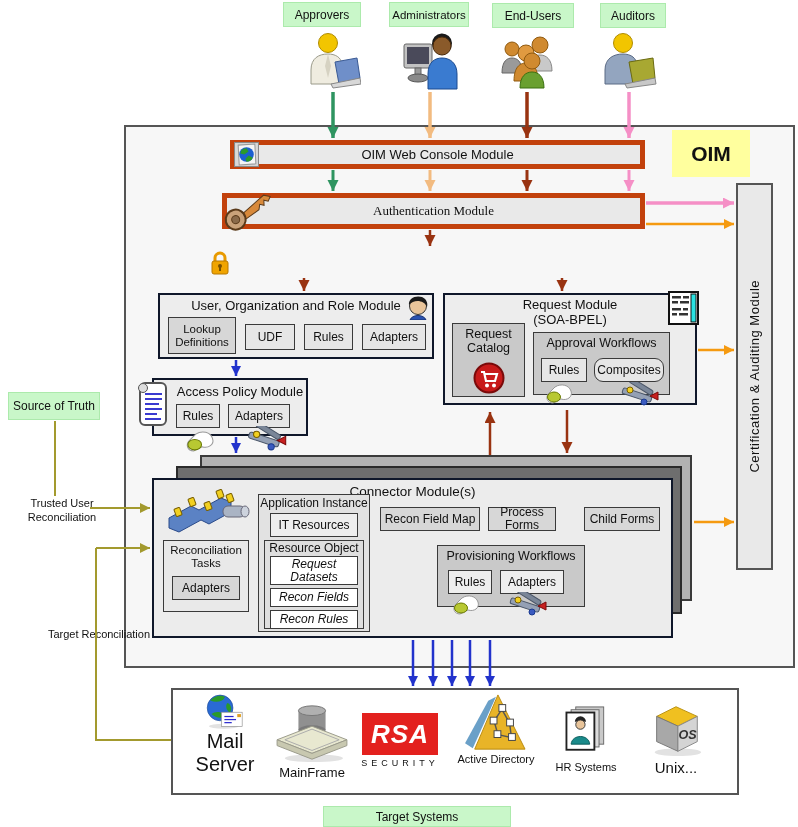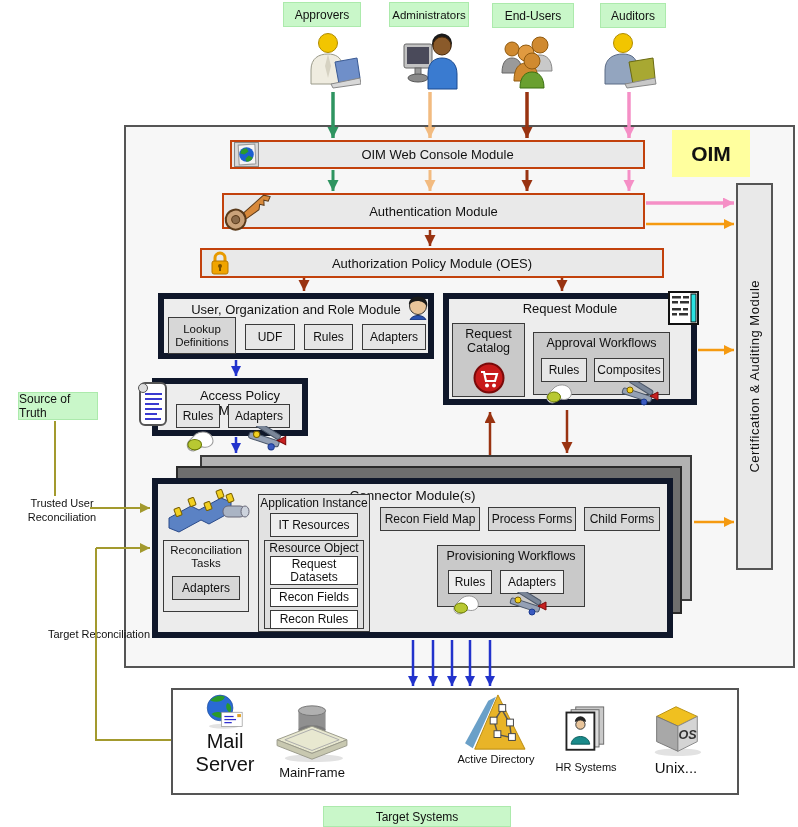--- a/index.html
+++ b/index.html
@@ -1,25 +1,25 @@
 <!DOCTYPE html>
 <html><head>
 <meta charset="utf-8">
 <style>
   html,body{margin:0;padding:0;background:#fff;font-family:"Liberation Sans",sans-serif;color:#111;}
   #canvas{position:relative;width:798px;height:827px;background:#fff;overflow:hidden;}
   .abs{position:absolute;box-sizing:border-box;}
   .glabel{background:#c9f7c9;border:1px solid #aceaac;display:flex;align-items:center;justify-content:center;font-size:12px;}
-  .bar{background:#e9e9e9;border:2px solid #c2410c;display:flex;align-items:center;justify-content:center;font-size:13px;}
-  .modbox{background:#ededed;border:6px solid #0f172a;}
+  .bar{background:#e9e9e9;border:5px solid #c2410c;display:flex;align-items:center;justify-content:center;font-size:13px;}
+  .modbox{background:#ededed;border:2px solid #0f172a;}
   .darkbox{background:#c9c9c9;border:1.5px solid #3a3a3a;}
   .subbox{background:#e2e2e2;border:1.5px solid #3a3a3a;}
   .chip{background:#e6e6e6;border:1.5px solid #3a3a3a;display:flex;align-items:center;justify-content:center;
         font-size:12px;text-align:center;line-height:1.05;}
-  .chip.white{background:#fff;}
+  .chip.white{background:#fff;font-style:italic;}
   .chip.mid{background:#d7d7d7;}
   .title{font-size:13px;text-align:center;line-height:1.15;}
   .small{font-size:11px;}
   .overlay{position:absolute;left:0;top:0;pointer-events:none;}
   .vtext{writing-mode:vertical-rl;transform:rotate(180deg);font-size:13px;letter-spacing:.5px;white-space:nowrap;}
   .oimbadge{background:#ffff9e;display:flex;align-items:center;justify-content:center;
             font-size:21px;font-weight:bold;}
   .tcol{display:flex;flex-direction:column;align-items:center;justify-content:flex-end;text-align:center;}
   .rsa-red{background:#e3211e;color:#fff;font-weight:bold;font-style:italic;font-size:26px;
            width:76px;height:42px;display:flex;align-items:center;justify-content:center;letter-spacing:1px;}
@@ -86,34 +86,31 @@
       <span>OIM Web Console Module</span>
     </div>
   <svg class="abs" style="left:234px;top:142px;" width="25" height="25" viewBox="0 0 24 24">
     <rect x="0.5" y="0.5" width="23" height="23" fill="#d9d9d9" stroke="#888"></rect>
     <polygon points="4,3 20,2 21,21 5,22" fill="#f5f5f5" stroke="#999"></polygon>
     <circle cx="12" cy="12" r="7" fill="#1a5fd0"></circle>
     <path d="M7,8 a7,7 0 0 1 5,-2 l2,3 -4,3 -4,-1 Z" fill="#2a9a2a"></path>
     <path d="M12,19 a7,7 0 0 0 6,-4 l-4,-2 -3,3 Z" fill="#2a9a2a"></path>
   </svg>
 
-  <div class="abs bar" style="left:222px;top:193px;width:423px;height:36px;">
+  <div class="abs bar" style="left:222px;top:193px;width:423px;height:36px;font-family:Liberation Serif, serif;">
       <span>Authentication Module</span>
     </div>
   <svg class="abs" style="left:222px;top:188px;" width="58" height="46" viewBox="0 0 58 46">
     <g transform="rotate(-14 20 28)">
       <polygon points="21,26 46,13 52,16 49,20 45,18 44,23 40,21 38,26 23,32" fill="#d8893a" stroke="#5a3a1a"></polygon>
       <circle cx="13" cy="30" r="10" fill="#c9a27a" stroke="#5a3a1a" stroke-width="2"></circle>
       <circle cx="13" cy="30" r="4" fill="#8a6a4a" stroke="#5a3a1a"></circle>
     </g>
   </svg>
 
-  <div class="abs bar" style="left:200px;top:248px;width:464px;height:30px;">
-      <span>Authorization Policy Module (OES)</span>
-    </div>
   <svg class="abs" style="left:210px;top:250px;" width="20" height="26" viewBox="0 0 20 26">
     <path d="M5,12 V8 a5,5 0 0 1 10,0 V12" fill="none" stroke="#e89a00" stroke-width="3"></path>
     <rect x="2" y="11" width="16" height="13" rx="2" fill="#f0a400" stroke="#b87800"></rect>
     <circle cx="10" cy="16" r="2" fill="#7a5000"></circle>
       <rect x="9" y="17" width="2" height="4" fill="#7a5000"></rect>
   </svg>
 
   <div class="abs modbox" style="left:158px;top:293px;width:276px;height:66px;">
     <div class="title" style="margin-top:4px;">User, Organization and Role Module</div>
   </div>
@@ -130,20 +127,21 @@
     </div>
   <div class="abs chip" style="left:304px;top:324px;width:49px;height:26px;">
       <span>Rules</span>
     </div>
   <div class="abs chip" style="left:362px;top:324px;width:64px;height:26px;">
       <span>Adapters</span>
     </div>
 
   <div class="abs modbox" style="left:443px;top:293px;width:254px;height:112px;">
     <div class="title" style="margin-top:3px;">Request Module</div>
+    <div class="title">(SOA-BPEL)</div>
   </div>
   <svg class="abs" style="left:668px;top:291px;" width="31" height="34" viewBox="0 0 31 34">
     <rect x="1" y="1" width="29" height="32" fill="#fff" stroke="#111" stroke-width="2"></rect>
     <rect x="23" y="3" width="5" height="28" fill="#2ae0e0" stroke="#111"></rect>
     <g fill="#333">
       <rect x="4" y="5" width="9" height="2.5"></rect>
         <rect x="15" y="5" width="6" height="2.5"></rect>
       <rect x="4" y="10" width="6" height="2.5"></rect>
         <rect x="12" y="10" width="9" height="2.5"></rect>
       <rect x="4" y="17" width="9" height="2.5"></rect>
@@ -160,21 +158,21 @@
     <path d="M8,10 h3 l2,9 h9 l2,-7 h-12" stroke="#fff" stroke-width="2.2" fill="none"></path>
     <circle cx="14" cy="23.5" r="2" fill="#fff"></circle>
       <circle cx="21" cy="23.5" r="2" fill="#fff"></circle>
   </svg>
   <div class="abs darkbox" style="left:533px;top:332px;width:137px;height:63px;">
     <div class="title" style="margin-top:3px;font-size:12.5px;">Approval Workflows</div>
   </div>
   <div class="abs chip" style="left:541px;top:358px;width:46px;height:24px;">
       <span>Rules</span>
     </div>
-  <div class="abs chip" style="left:594px;top:358px;width:70px;height:24px;">
+  <div class="abs chip" style="left:594px;top:358px;width:70px;height:24px;border-radius:9px;">
       <span>Composites</span>
     </div>
   <svg class="abs" style="left:545px;top:383px;" width="30" height="22" viewBox="0 0 30 22">
     <path d="M10,4 C16,0 24,2 26,8 C28,14 22,18 16,16 L8,20 C2,20 0,14 4,10 Z" fill="#fff" stroke="#999"></path>
     <ellipse cx="9" cy="14" rx="6.5" ry="5" fill="#b8c832" stroke="#6a7a00"></ellipse>
   </svg>
   <svg class="abs" style="left:620px;top:382px;" width="40" height="26" viewBox="0 0 40 26">
     <rect x="2" y="10" width="30" height="6" rx="2" transform="rotate(18 17 13)" fill="#94a0b4" stroke="#4a5668"></rect>
     <rect x="8" y="2" width="26" height="5" rx="2" transform="rotate(32 21 5)" fill="#7a8698" stroke="#4a5668"></rect>
     <circle cx="10" cy="8" r="3" fill="#f2d020" stroke="#7a6000"></circle>
@@ -252,21 +250,21 @@
   <div class="abs chip white" style="left:270px;top:588px;width:88px;height:19px;">
       <span>Recon Fields</span>
     </div>
   <div class="abs chip white" style="left:270px;top:610px;width:88px;height:19px;">
       <span>Recon Rules</span>
     </div>
 
   <div class="abs chip mid" style="left:380px;top:507px;width:100px;height:24px;">
       <span>Recon Field Map</span>
     </div>
-  <div class="abs chip mid" style="left:488px;top:507px;width:88px;height:24px;">
+  <div class="abs chip mid" style="left:488px;top:507px;width:68px;height:24px;">
       <span>Process Forms</span>
     </div>
   <div class="abs chip mid" style="left:584px;top:507px;width:76px;height:24px;">
       <span>Child Forms</span>
     </div>
 
   <div class="abs darkbox" style="left:437px;top:545px;width:148px;height:62px;">
     <div class="title" style="margin-top:3px;font-size:12.5px;">Provisioning Workflows</div>
   </div>
   <div class="abs chip" style="left:448px;top:570px;width:44px;height:24px;background:#eee;">
@@ -287,21 +285,21 @@
     <circle cx="24" cy="20" r="3" fill="#3a5ac0" stroke="#1a3a90"></circle>
   </svg>
 
   <div class="abs" style="left:163px;top:540px;width:86px;height:72px;background:#e9e9e9;border:1.5px solid #3a3a3a;">
     <div class="title" style="margin-top:3px;font-size:11.5px;">Reconciliation Tasks</div>
   </div>
   <div class="abs chip mid" style="left:172px;top:576px;width:68px;height:24px;">
       <span>Adapters</span>
     </div>
 
-  <div class="abs glabel" style="left:18px;top:392px;width:80px;height:28px;">
+  <div class="abs glabel" style="left:8px;top:392px;width:92px;height:28px;">
       <span>Source of Truth</span>
     </div>
   <div class="abs small" style="left:18px;top:497px;width:88px;text-align:center;line-height:1.25;">Trusted User Reconciliation</div>
   <div class="abs small" style="left:44px;top:628px;width:110px;text-align:center;">Target Reconciliation</div>
 
   <div class="abs" style="left:171px;top:688px;width:568px;height:107px;background:#fff;border:2px solid #555;"></div>
 
   <div class="abs tcol" style="left:179px;top:692px;width:92px;height:84px;">
     <svg width="64" height="60" viewBox="0 0 64 62">
       <ellipse cx="30" cy="56" rx="24" ry="4" fill="#e2e2e2"></ellipse>
@@ -324,20 +322,26 @@
       <rect x="28" y="10" width="28" height="20" fill="#909090"></rect>
       <ellipse cx="42" cy="30" rx="14" ry="5" fill="#7a7a7a"></ellipse>
       <ellipse cx="42" cy="10" rx="14" ry="5" fill="#b0b0b0" stroke="#777"></ellipse>
       <polygon points="6,40 42,26 78,40 42,54" fill="#e8e8d0" stroke="#9a9a8a"></polygon>
       <path d="M6,40 L6,46 L42,60 L78,46 L78,40 L42,54 Z" fill="#c8c8b0" stroke="#9a9a8a"></path>
       <polygon points="14,40 42,29 70,40 42,51" fill="none" stroke="#aaa"></polygon>
     </svg>
     <div class="cap-md">MainFrame</div>
   </div>
 
+  <div class="abs tcol" style="left:356px;top:696px;width:88px;height:72px;">
+    <div class="rsa-red">
+        <span>RSA</span>
+      </div>
+    <div class="rsa-sec">SECURITY</div>
+  </div>
 
   <div class="abs tcol" style="left:452px;top:680px;width:88px;height:86px;align-items:center;">
     <svg width="70" height="60" viewBox="0 0 72 62">
       <polygon points="36,4 12,57 4,52 28,8" fill="#6aa0c8"></polygon>
       <polygon points="38,2 66,58 14,58" fill="#e8b428" stroke="#b88a10"></polygon>
       <g stroke="#555" stroke-width="1.5">
         <line x1="42" y1="17" x2="34" y2="29"></line>
           <line x1="42" y1="17" x2="50" y2="31"></line>
         <line x1="34" y1="29" x2="38" y2="43"></line>
           <line x1="50" y1="31" x2="52" y2="46"></line>

